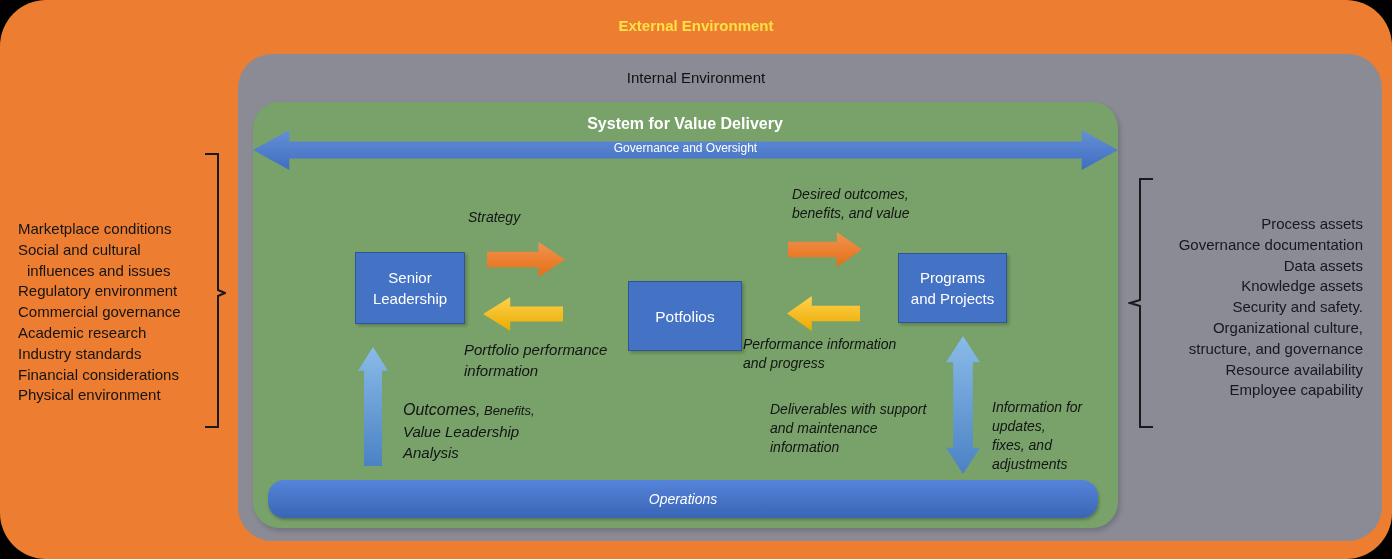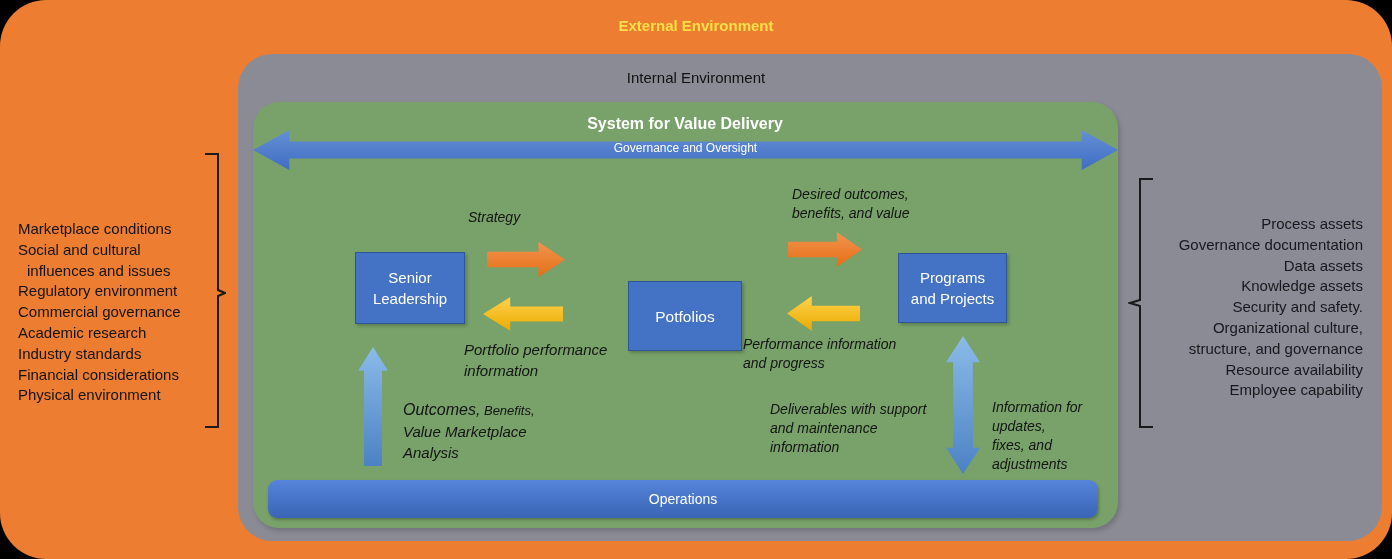--- a/index.html
+++ b/index.html
@@ -63,24 +63,24 @@
   .label-desired{left:792px;top:185px;}
   .label-portfolio-perf{left:464px;top:339px;font-size:15px;line-height:21px;}
   .label-perf{left:743px;top:335px;}
   .label-outcomes{left:403px;top:399px;font-size:15px;line-height:21px;}
   .label-outcomes .big{font-size:16px;}
   .label-outcomes .small{font-size:13px;}
   .label-deliverables{left:770px;top:400px;}
   .label-info-updates{left:992px;top:398px;}
 
   
-  .ops-bar{left:268px;top:480px;width:830px;height:38px;border-radius:9px;
+  .ops-bar{left:268px;top:480px;width:830px;height:38px;border-radius:16px;
     background:linear-gradient(180deg,#5584DA 0%,#3A65B5 100%);
     display:flex;align-items:center;justify-content:center;color:#fff;font-size:14px;
-    box-shadow:1px 2px 3px rgba(0,0,0,.25);}
+    box-shadow:1px 2px 3px rgba(0,0,0,.25);font-style:italic;}
 
   .bracket{stroke:#1a1a1a;stroke-width:2;fill:none;}
   .lb{left:204px;top:152px;}
   .rb{left:1128px;top:177px;}
 </style>
 </head>
 <body>
 
 <div class="canvas">
 
@@ -157,21 +157,21 @@
     <div>information</div>
   </div>
 
   <div class="abs flow-label label-perf">
     <div>Performance information</div>
     <div>and progress</div>
   </div>
 
   <div class="abs flow-label label-outcomes">
     <div><span class="big">Outcomes,</span><span class="small"> Benefits,</span></div>
-    <div>Value Marketplace</div>
+    <div>Value Leadership</div>
     <div>Analysis</div>
   </div>
 
   <div class="abs flow-label label-deliverables">
     <div>Deliverables with support</div>
     <div>and maintenance</div>
     <div>information</div>
   </div>
 
   <div class="abs flow-label label-info-updates">

